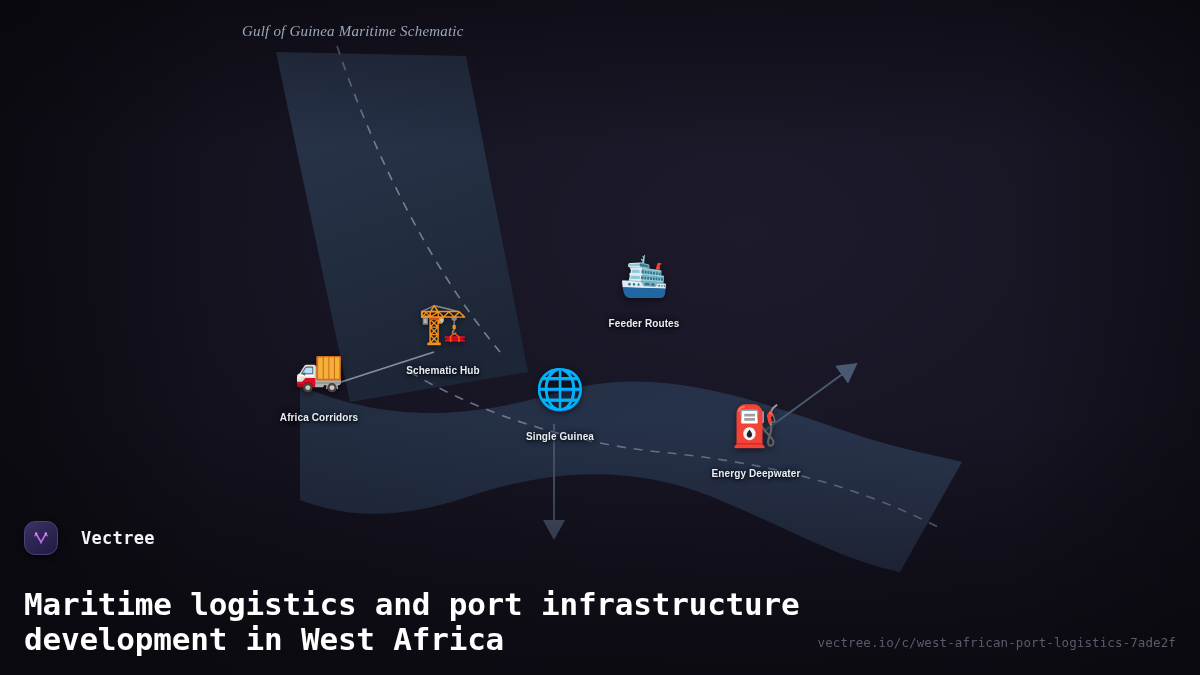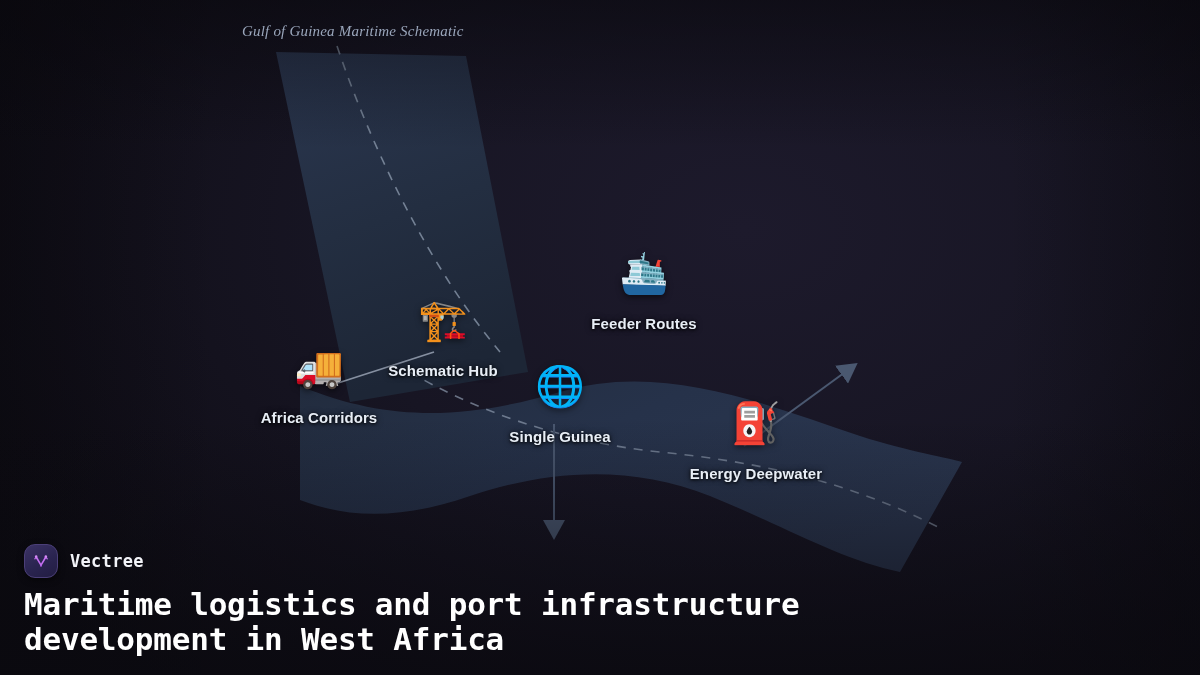--- a/index.html
+++ b/index.html
@@ -50,30 +50,30 @@
   }
   .node .glyph {
     font-size:40px;
     line-height:44px;
     height:46px;
     display:flex; align-items:center; justify-content:center;
     filter:drop-shadow(0 2px 3px rgba(0,0,0,0.55));
   }
   .node .node-label {
     margin-top:19px;
-    font-size:15px;
+    font-size:10px;
     font-weight:bold;
     color:#e8eef6;
     text-shadow:0 1px 3px rgba(0,0,0,0.9), 0 0 6px rgba(0,0,0,0.7);
     letter-spacing:0.1px;
   }
 
   
   #footer { position:absolute; left:0; bottom:0; width:1200px; padding:0 24px 18px 24px; }
-  #brand-row { display:flex; align-items:center; gap:12px; margin-bottom:9px; }
+  #brand-row { display:flex; align-items:center; gap:23px; margin-bottom:32px; }
   #brand-mark {
     width:34px; height:34px; border-radius:11px;
     background:linear-gradient(150deg,#3b3264 0%,#2a2450 55%,#221d42 100%);
     border:1px solid #4b3f78;
     display:flex; align-items:center; justify-content:center;
     flex:none;
     box-shadow:0 2px 6px rgba(0,0,0,0.5);
   }
   #brand-name {
     font-family:"DejaVu Sans Mono", monospace;
@@ -185,14 +185,15 @@
           <circle cx="6.2" cy="6.6" r="1.5" fill="#d58bf5"></circle>
           <circle cx="17.8" cy="6.6" r="1.5" fill="#d58bf5"></circle>
           <circle cx="12" cy="17.6" r="1.2" fill="#b35fe8"></circle>
         </svg>
       </div>
       <div id="brand-name">Vectree</div>
     </div>
     <h1 id="headline">Maritime logistics and port infrastructure development in West Africa</h1>
   </div>
 
+  <div id="source-url">vectree.io/c/west-african-port-logistics-7ade2f</div>
 
 </div>
 
 </body></html>

